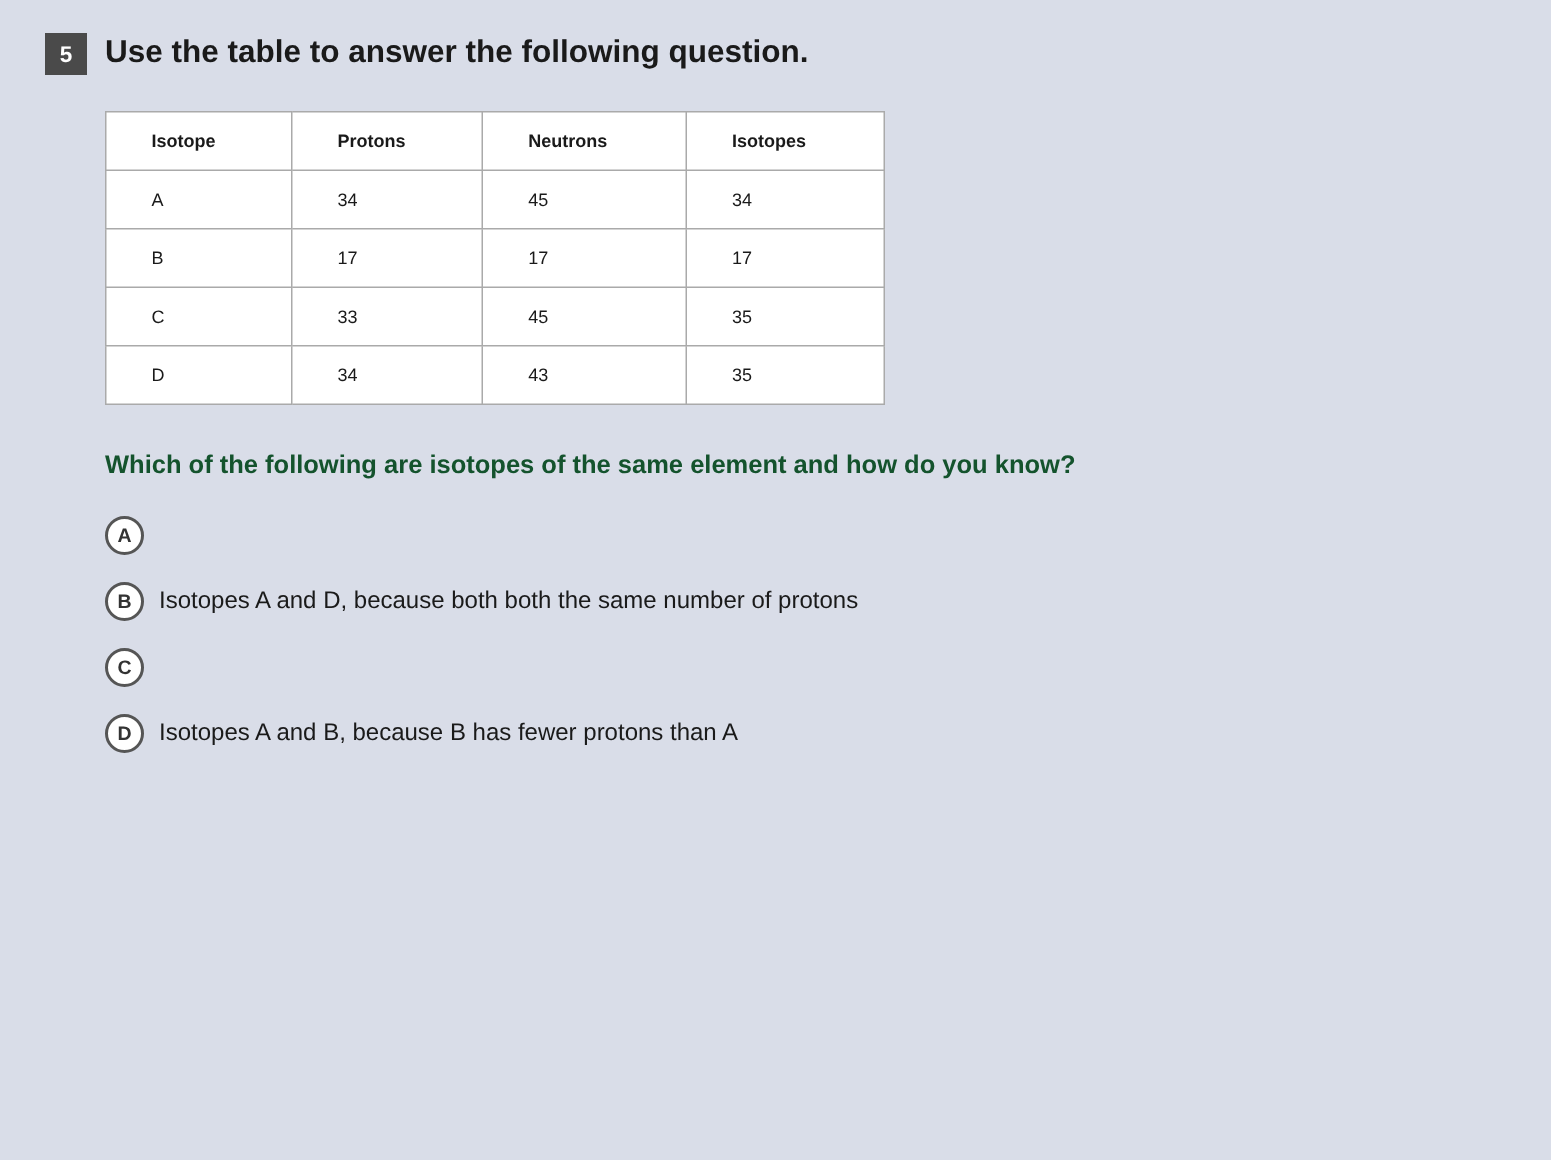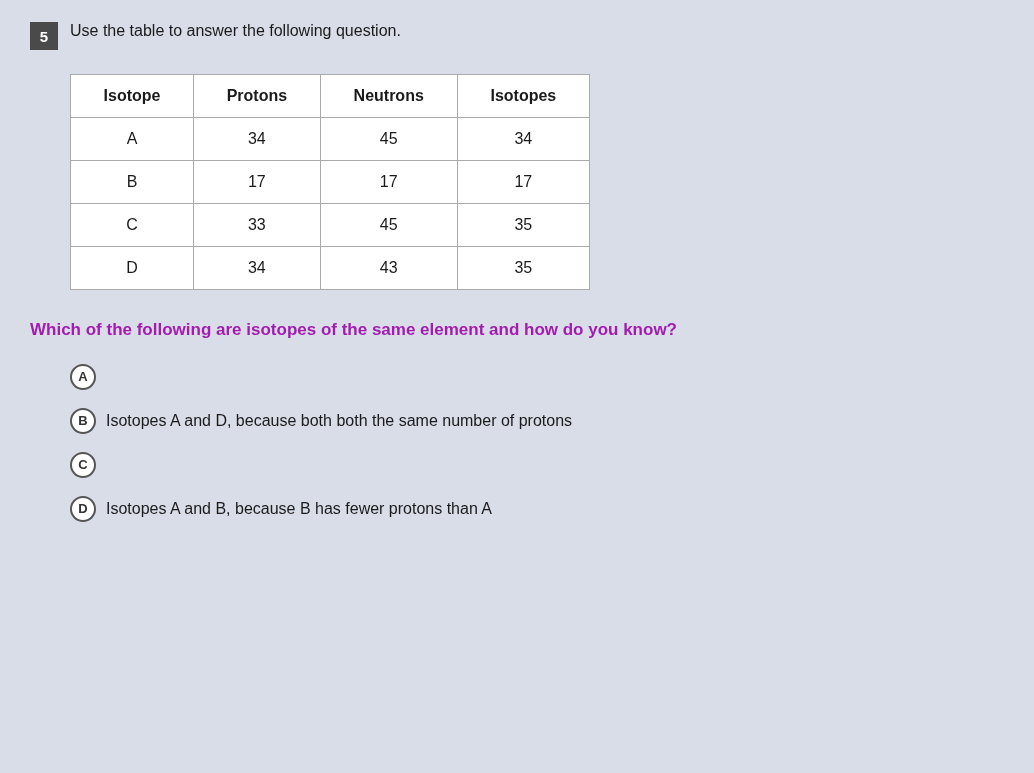--- a/index.html
+++ b/index.html
@@ -39,58 +39,59 @@
       width: 28px;
       height: 28px;
       display: flex;
       align-items: center;
       justify-content: center;
       flex-shrink: 0;
       margin-top: 2px;
     }
 
     .question-instruction {
-      font-size: 16px;
-      font-weight: normal;
+      font-size: 21px;
+      font-weight: bold;
       color: #1a1a1a;
       line-height: 1.4;
     }
 
     .table-wrapper {
       margin-left: 40px;
       margin-bottom: 28px;
     }
 
     table {
       border-collapse: collapse;
       background-color: #fff;
       min-width: 520px;
     }
 
     table th, table td {
       border: 1.5px solid #aaa;
       padding: 12px 30px;
-      text-align: center;
-      font-size: 16px;
+      text-align: left;
+      font-size: 12px;
       color: #1a1a1a;
     }
 
     table th {
       font-weight: bold;
       background-color: #fff;
     }
 
     table td {
       font-weight: normal;
     }
 
     .question-text {
       font-size: 17px;
       font-weight: bold;
-      color: #a21caf;
+      color: #14532d;
+      margin-left: 40px;
       margin-bottom: 22px;
       line-height: 1.4;
     }
 
     .options-list {
       list-style: none;
       margin-left: 40px;
       display: flex;
       flex-direction: column;
       gap: 18px;

